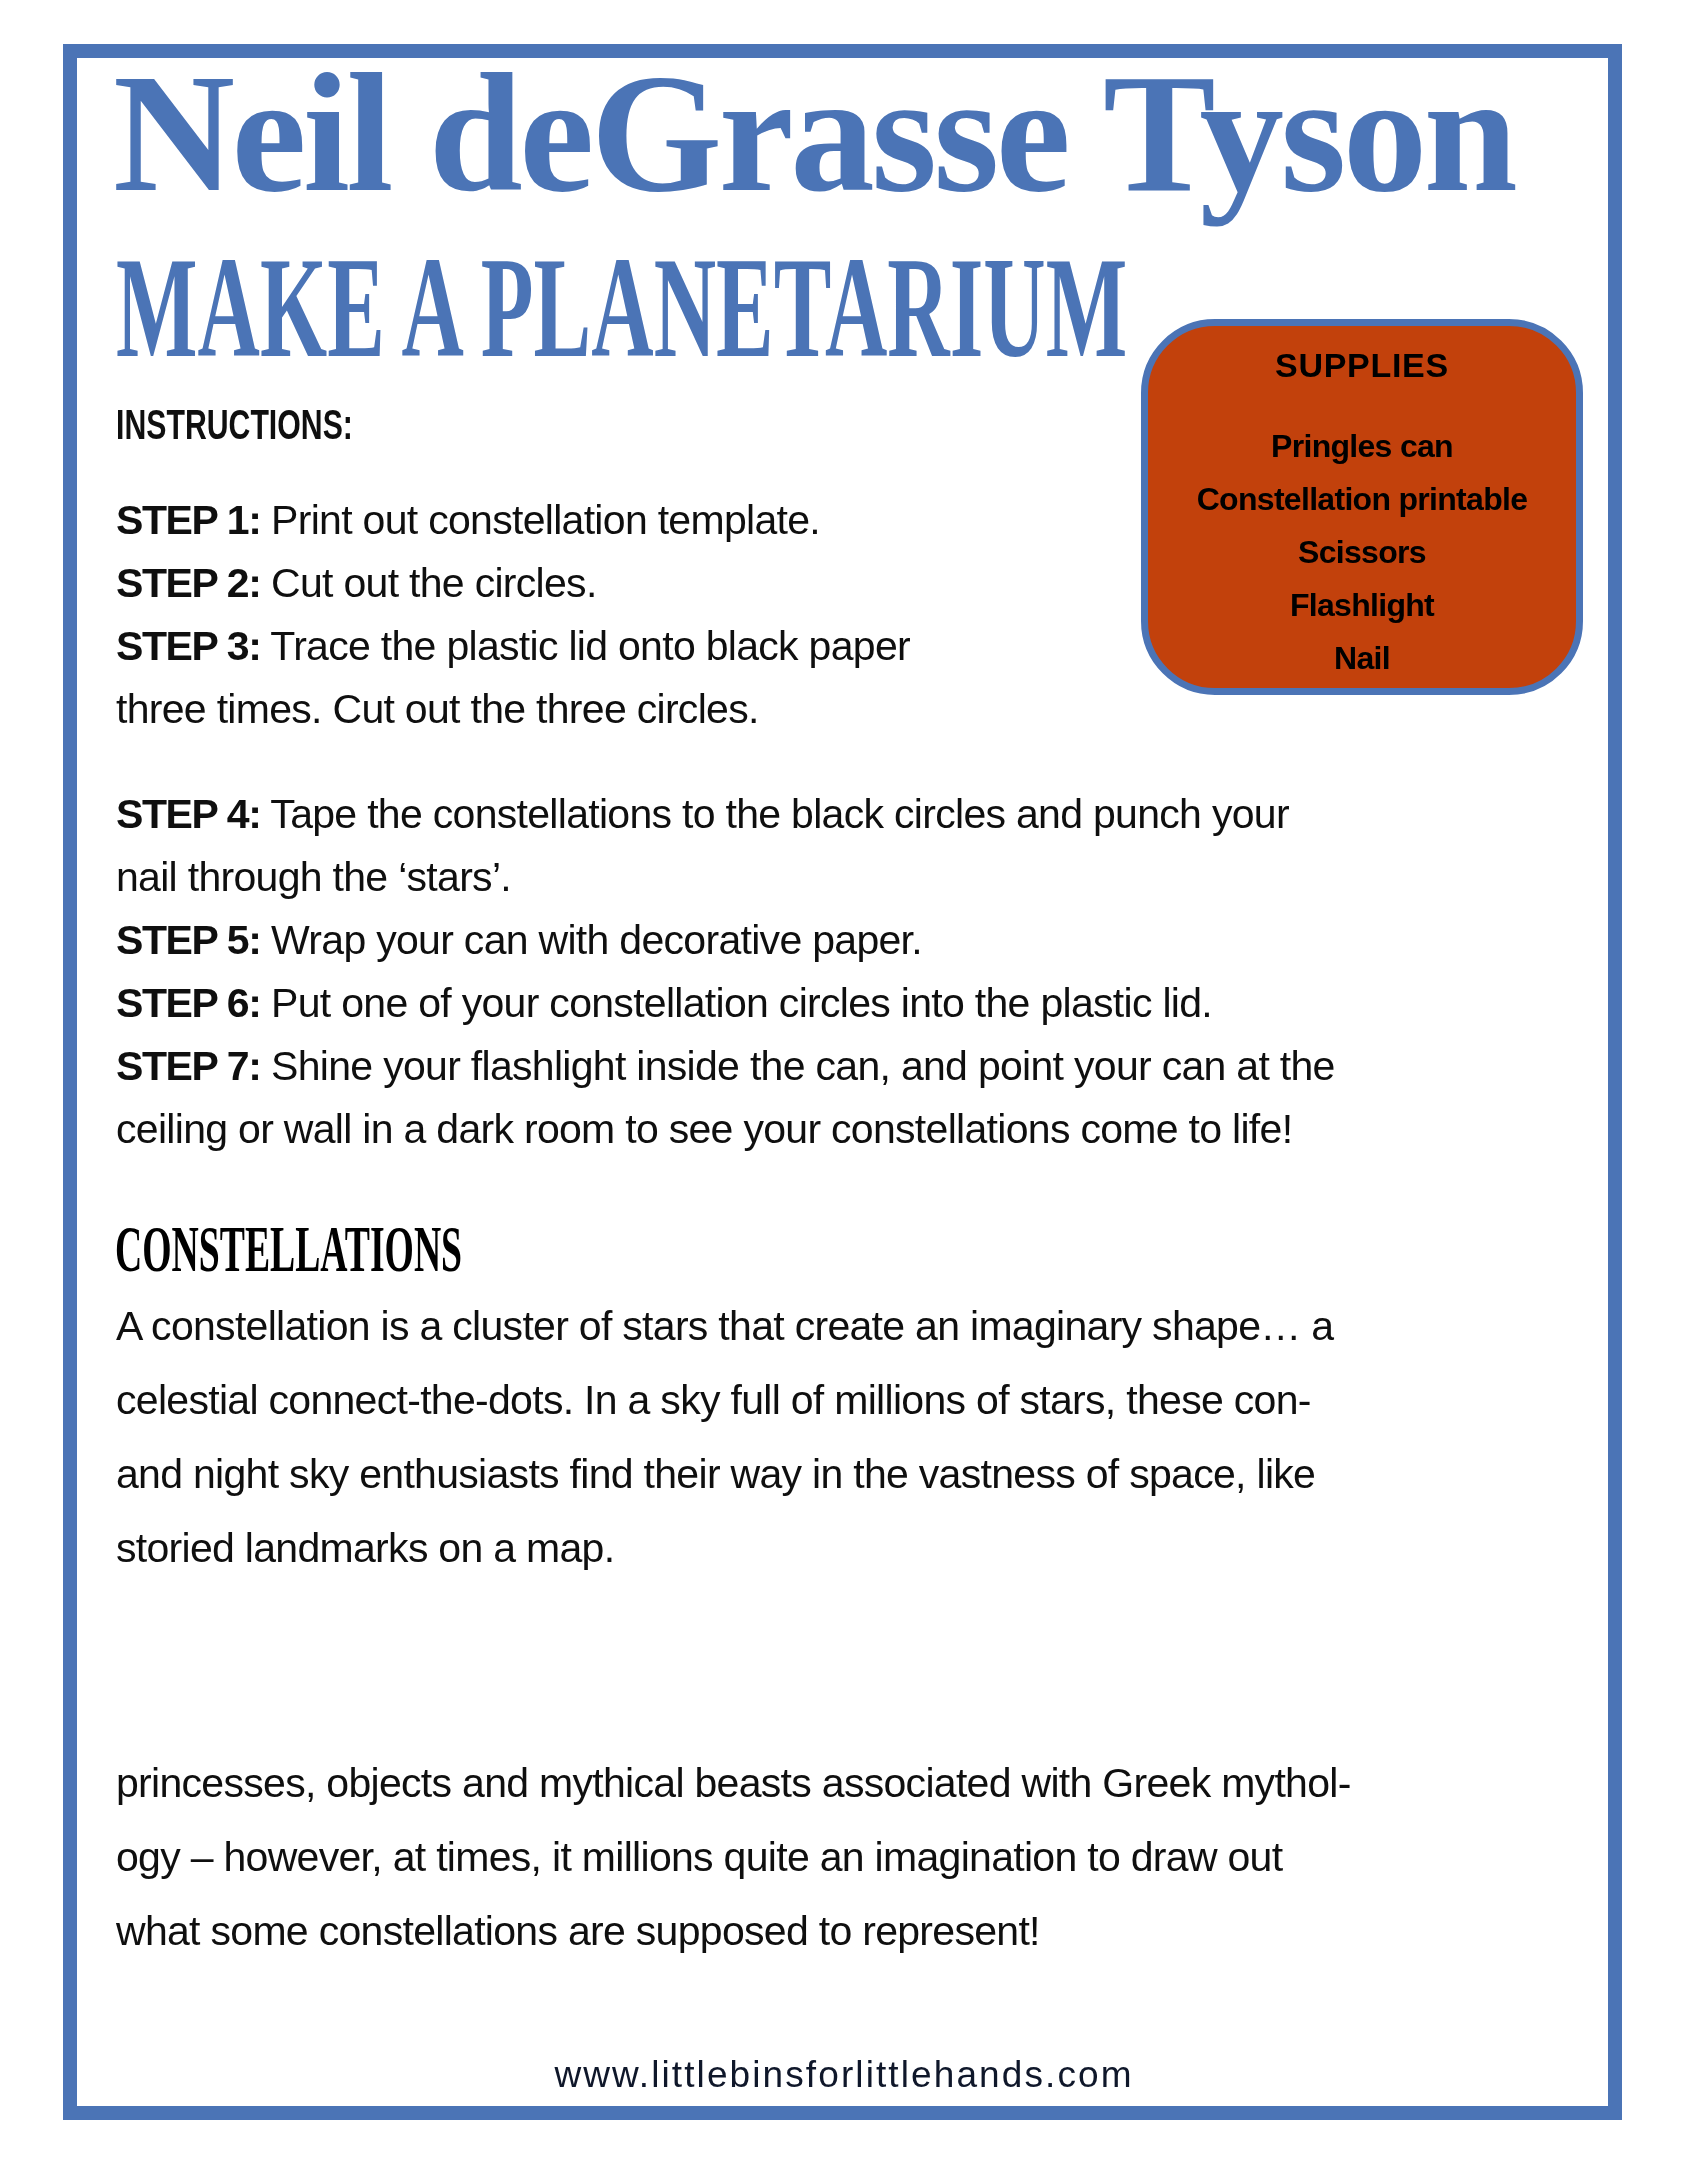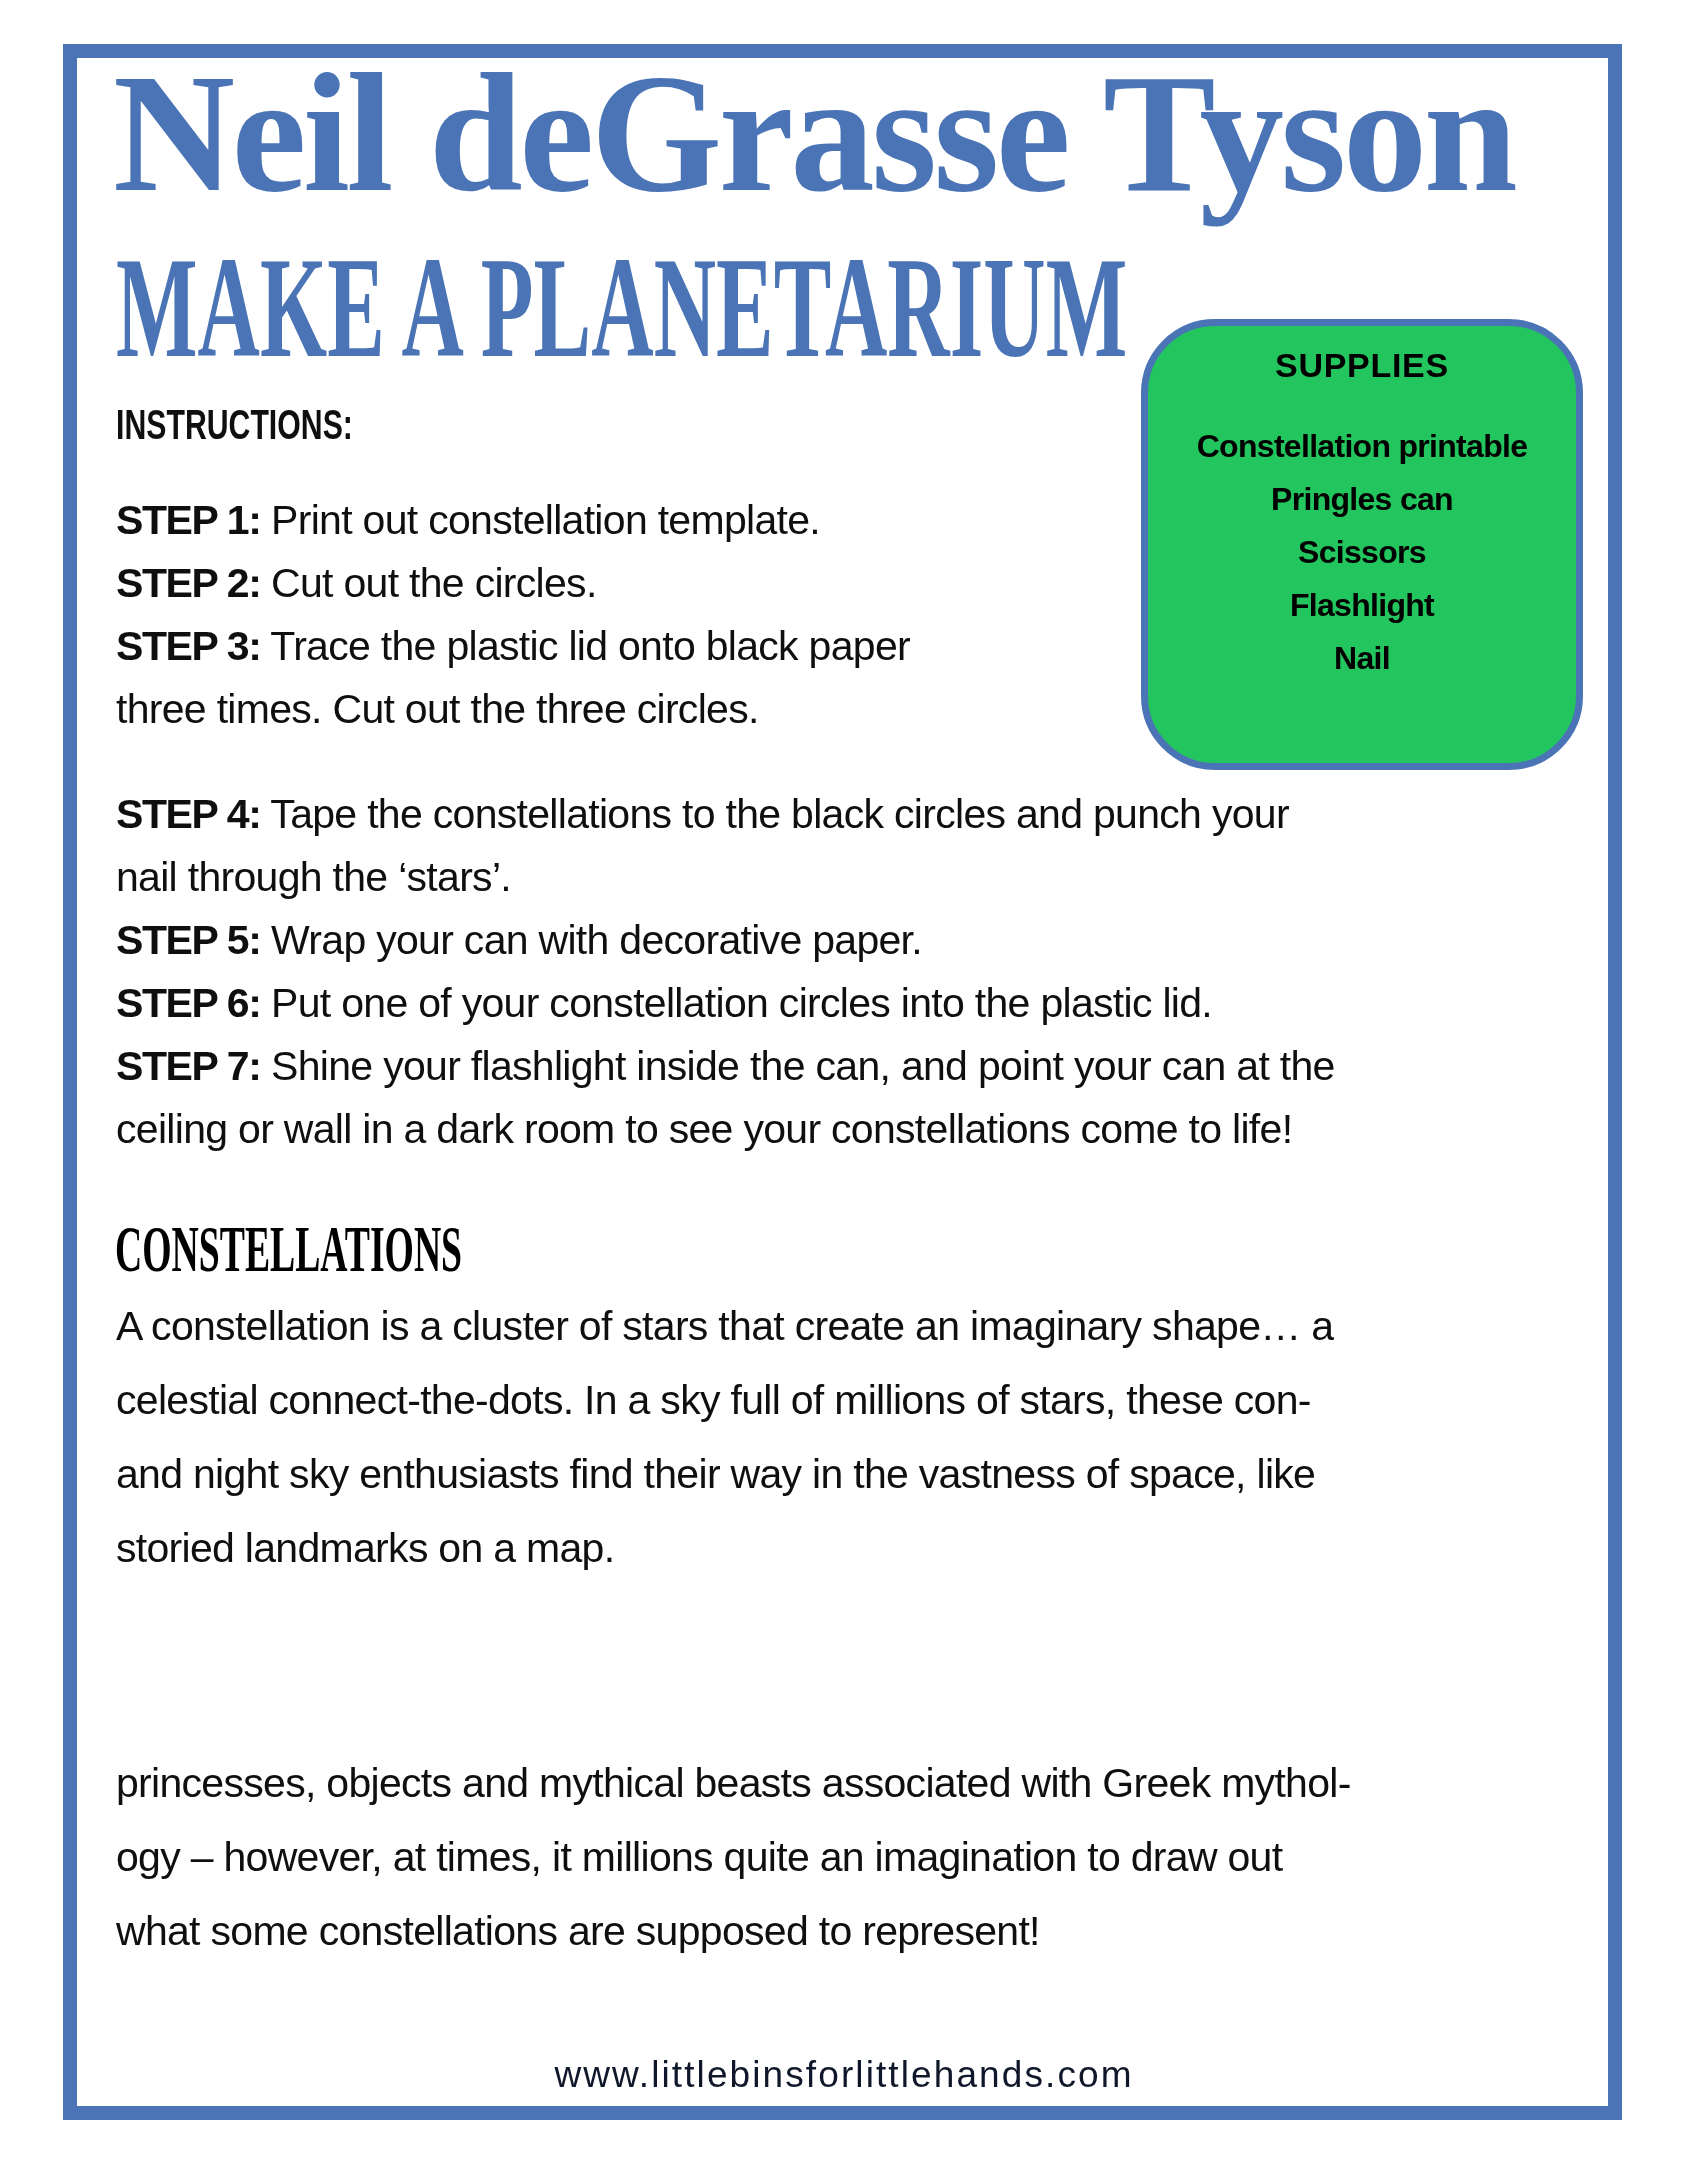--- a/index.html
+++ b/index.html
@@ -47,25 +47,25 @@
     color: #4b74b6;
     transform: scaleX(0.60);
     transform-origin: left top;
     white-space: nowrap;
   }
   .supplies {
     position: absolute;
     left: 1141px;
     top: 319px;
     width: 442px;
-    height: 451px;
+    height: 376px;
     box-sizing: border-box;
     border: 7px solid #4b74b6;
     border-radius: 74px;
-    background: #22c55e;
+    background: #c2410c;
     text-align: center;
   }
   .supplies-heading {
     margin-top: 18.3px;
     font-size: 34px;
     font-weight: bold;
     letter-spacing: 0.7px;
     line-height: 42px;
     color: #000000;
   }
@@ -141,22 +141,22 @@
 
 <div class="frame"></div>
 
 <div class="title">Neil deGrasse Tyson</div>
 
 <div class="subtitle">MAKE A PLANETARIUM</div>
 
 <div class="supplies">
   <div class="supplies-heading">SUPPLIES</div>
   <div class="supplies-items">
+      <div>Pringles can</div>
       <div>Constellation printable</div>
-      <div>Pringles can</div>
       <div>Scissors</div>
       <div>Flashlight</div>
       <div>Nail</div>
     </div>
 </div>
 
 <div class="instructions-heading">INSTRUCTIONS:</div>
 
 <div class="steps steps-a">
     <div><span class="step-label">STEP 1:</span><span class="step-text"> Print out constellation template.</span></div>

